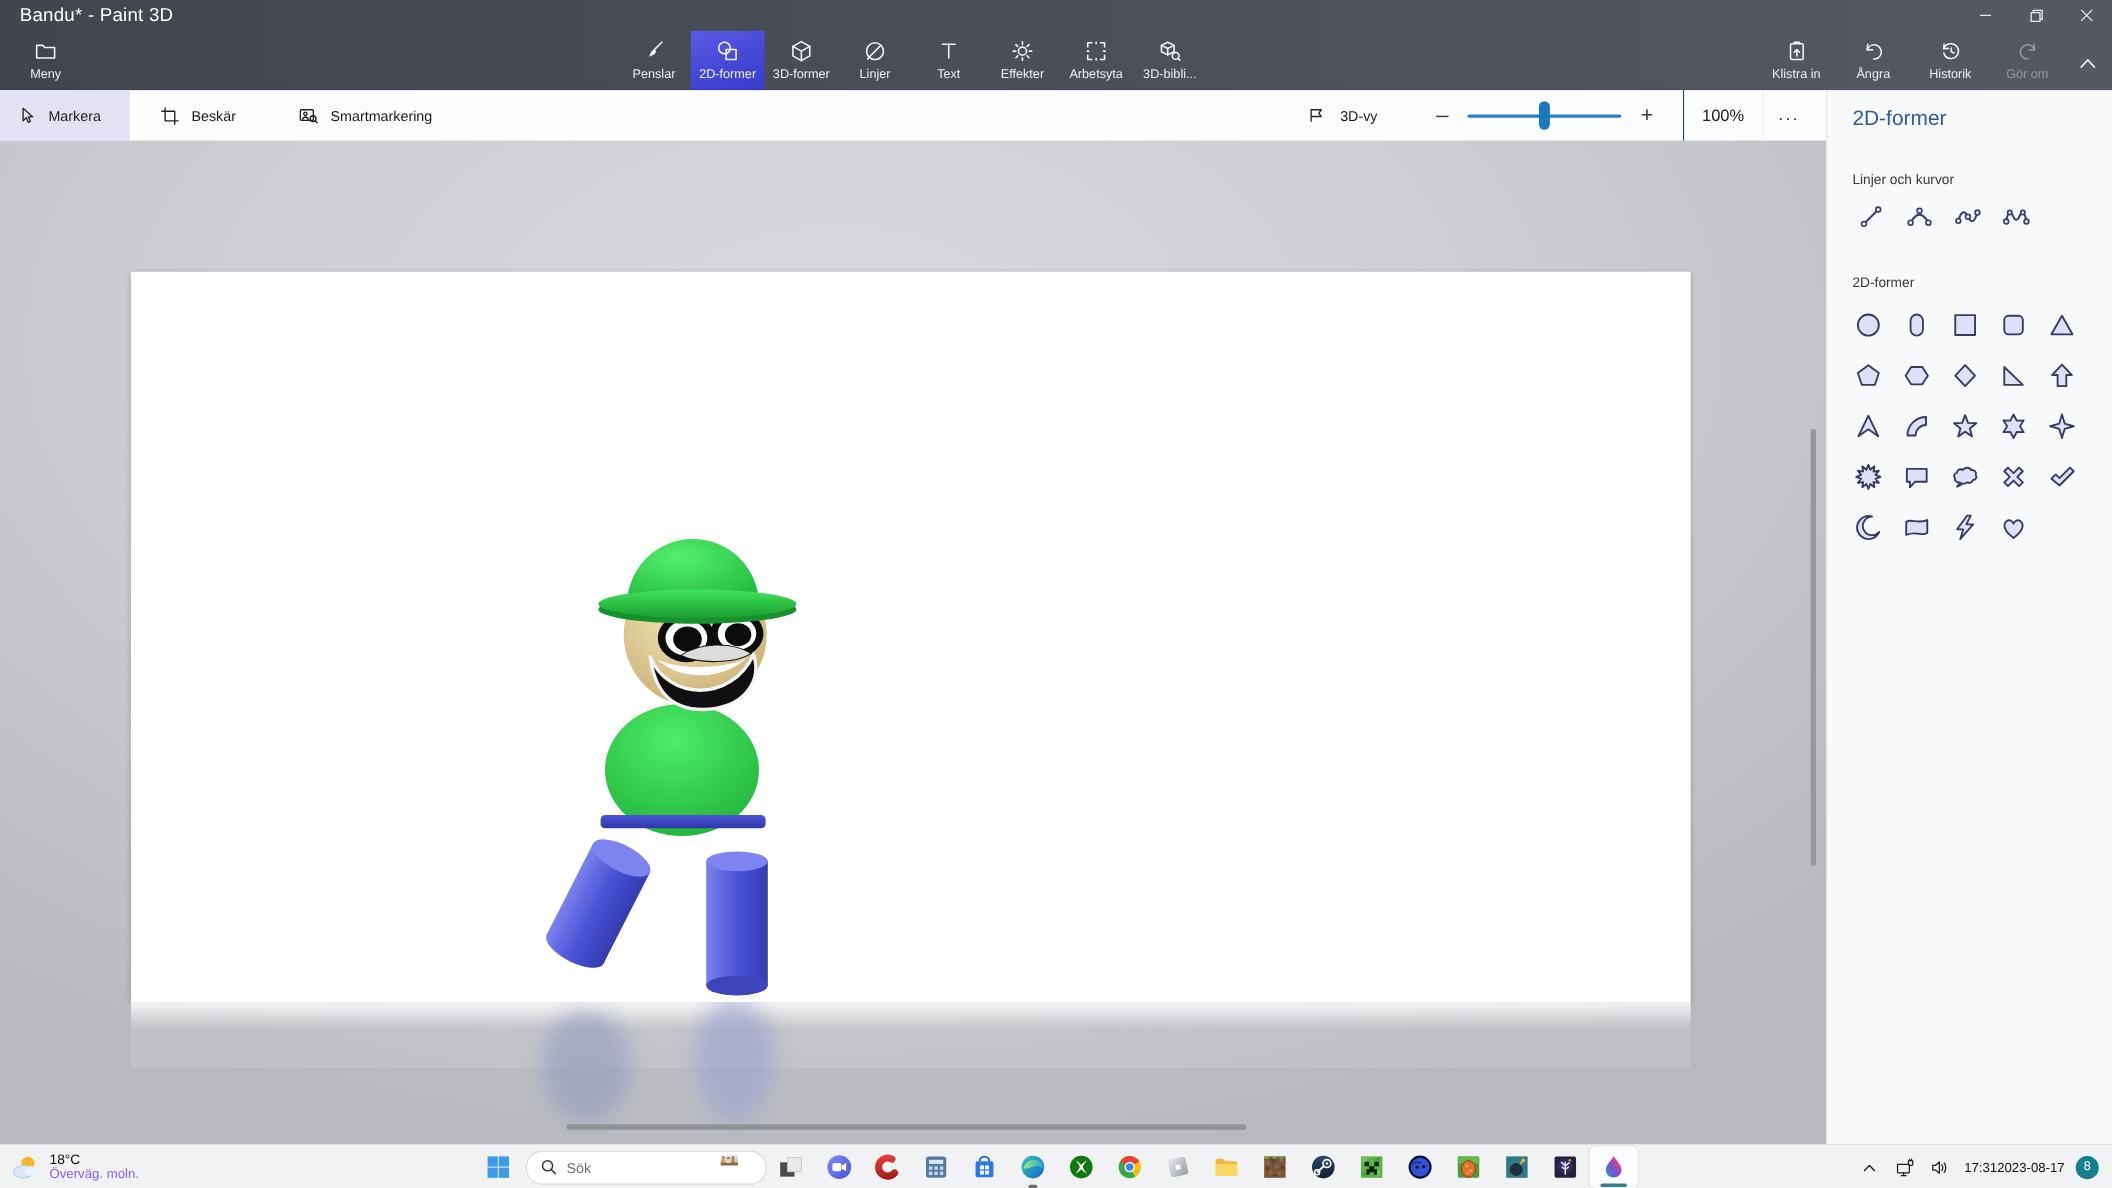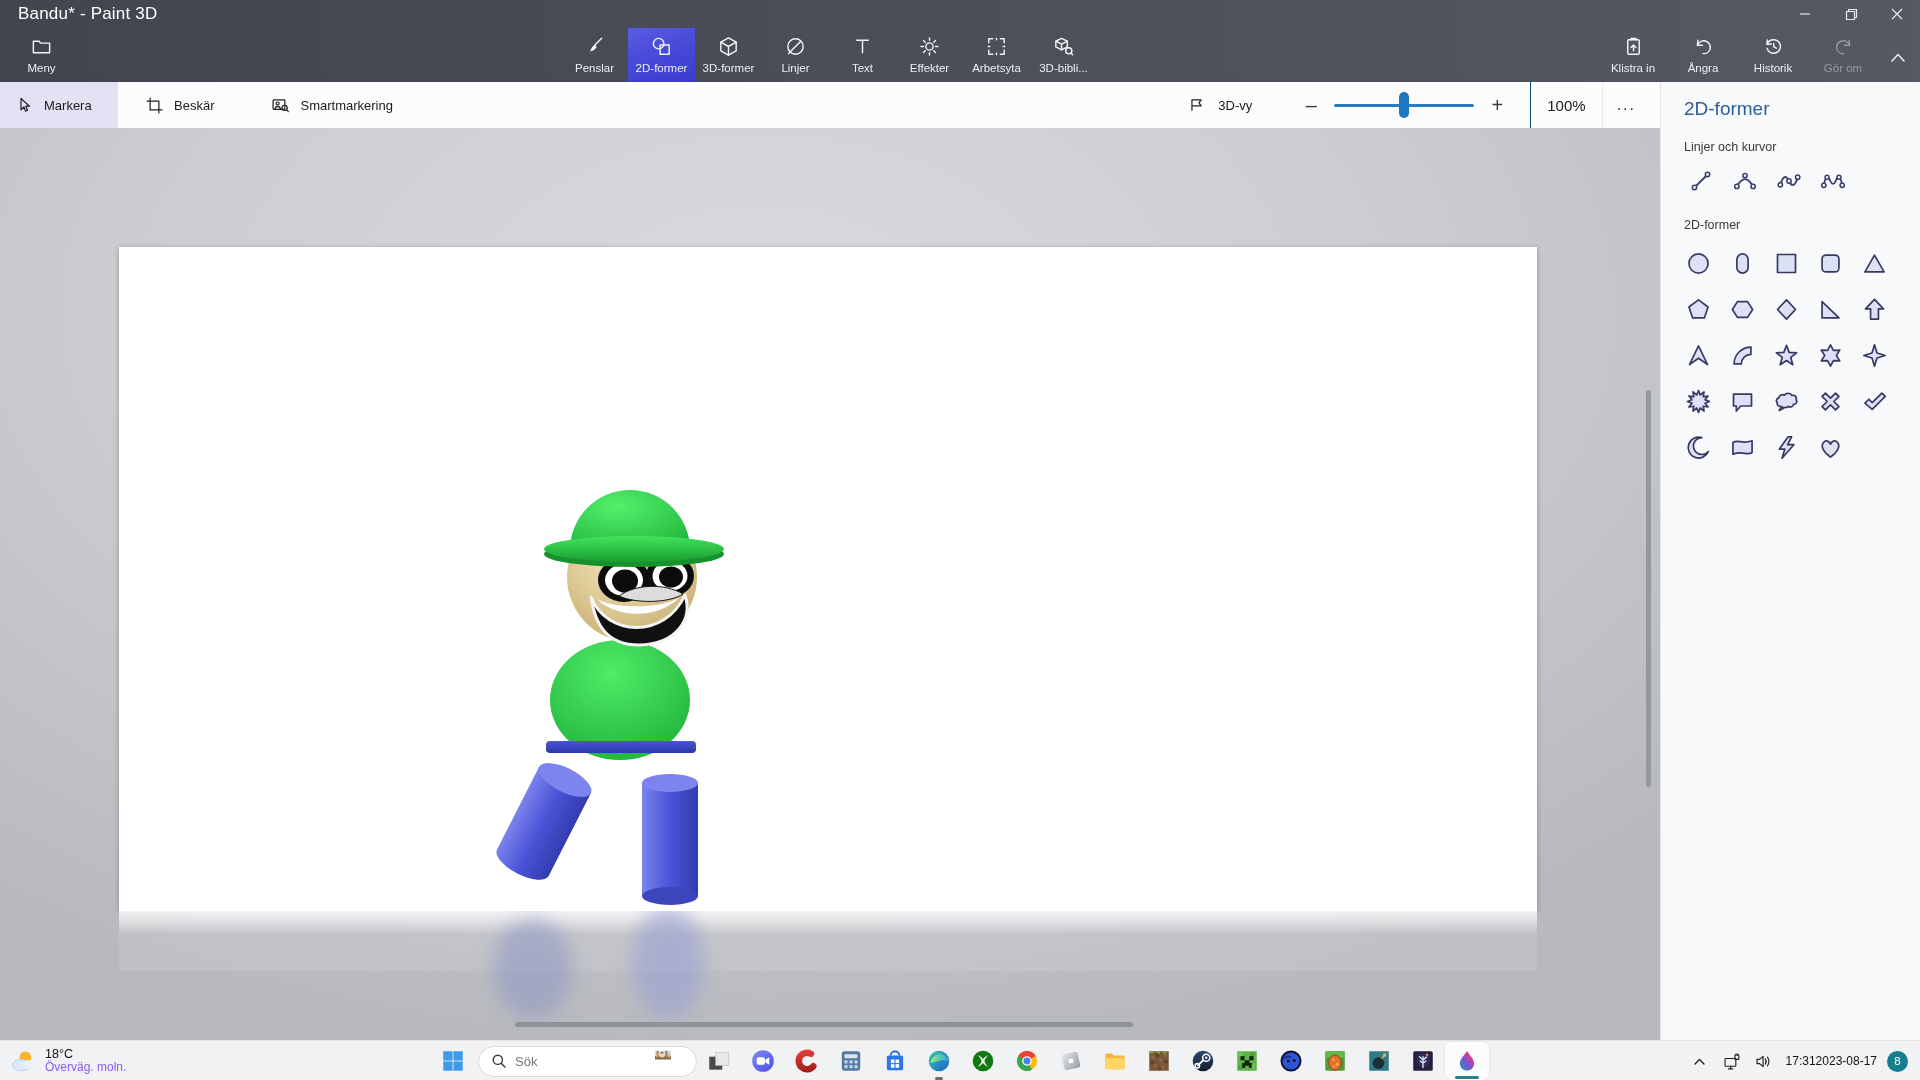--- a/index.html
+++ b/index.html
@@ -48,21 +48,21 @@
   .workarea{position:absolute;top:128px;left:0;width:1660px;height:912px;background:radial-gradient(1250px 750px at 46% 20%,#d9dadd 0%,#cdced2 48%,#b7b9be 100%)}
   .canvas{position:absolute;left:119px;top:119px;width:1418px;height:664px;background:#fff;box-shadow:0 1px 5px rgba(0,0,0,.28)}
   .canvas svg{position:absolute;left:0;top:0}
   .reflection{position:absolute;left:119px;top:783px;width:1418px;height:129px;pointer-events:none}
   .hscroll{position:absolute;left:515px;top:894px;width:618px;height:5px;background:#8f9296;border-radius:3px}
   .vscroll{position:absolute;left:1646px;top:262px;width:5px;height:397px;background:#95989c;border-radius:3px}
 
   
   .panel{position:absolute;top:82px;right:0;width:260px;height:958px;background:#f7f9fa;border-left:1px solid #e3e5e7;padding:16px 0 0 23px}
   .panel-title{font-size:19px;color:#2d5e97;font-weight:400}
-  .sec-label{font-size:12.5px;color:#3a3a3a;margin-top:20px}
+  .sec-label{font-size:12.5px;color:#3a3a3a;margin-top:36px}
   .line-row{display:flex;margin-top:10px}
   .tool-btn{width:34px;height:34px;margin-right:10px;display:flex;align-items:center;justify-content:center;cursor:default}
   .tool-btn svg{width:26px;height:26px}
   .lineicon .st{stroke:#3c3c6e;fill:none;stroke-width:1.7;stroke-linecap:round}
   .lineicon .dot{fill:#f7f9fa;stroke:#3c3c6e;stroke-width:1.4}
   .shape-grid{display:grid;grid-template-columns:repeat(5,44px);grid-auto-rows:46px;margin-top:8px}
   .shape-btn{width:34px;height:34px;margin:6px 0 0 -3px;display:flex;align-items:center;justify-content:center;cursor:default}
   .shape-btn svg{width:27px;height:27px}
   .shp{fill:#dce1f5;stroke:#383863;stroke-width:1.5;stroke-linejoin:round;stroke-linecap:round}
 

